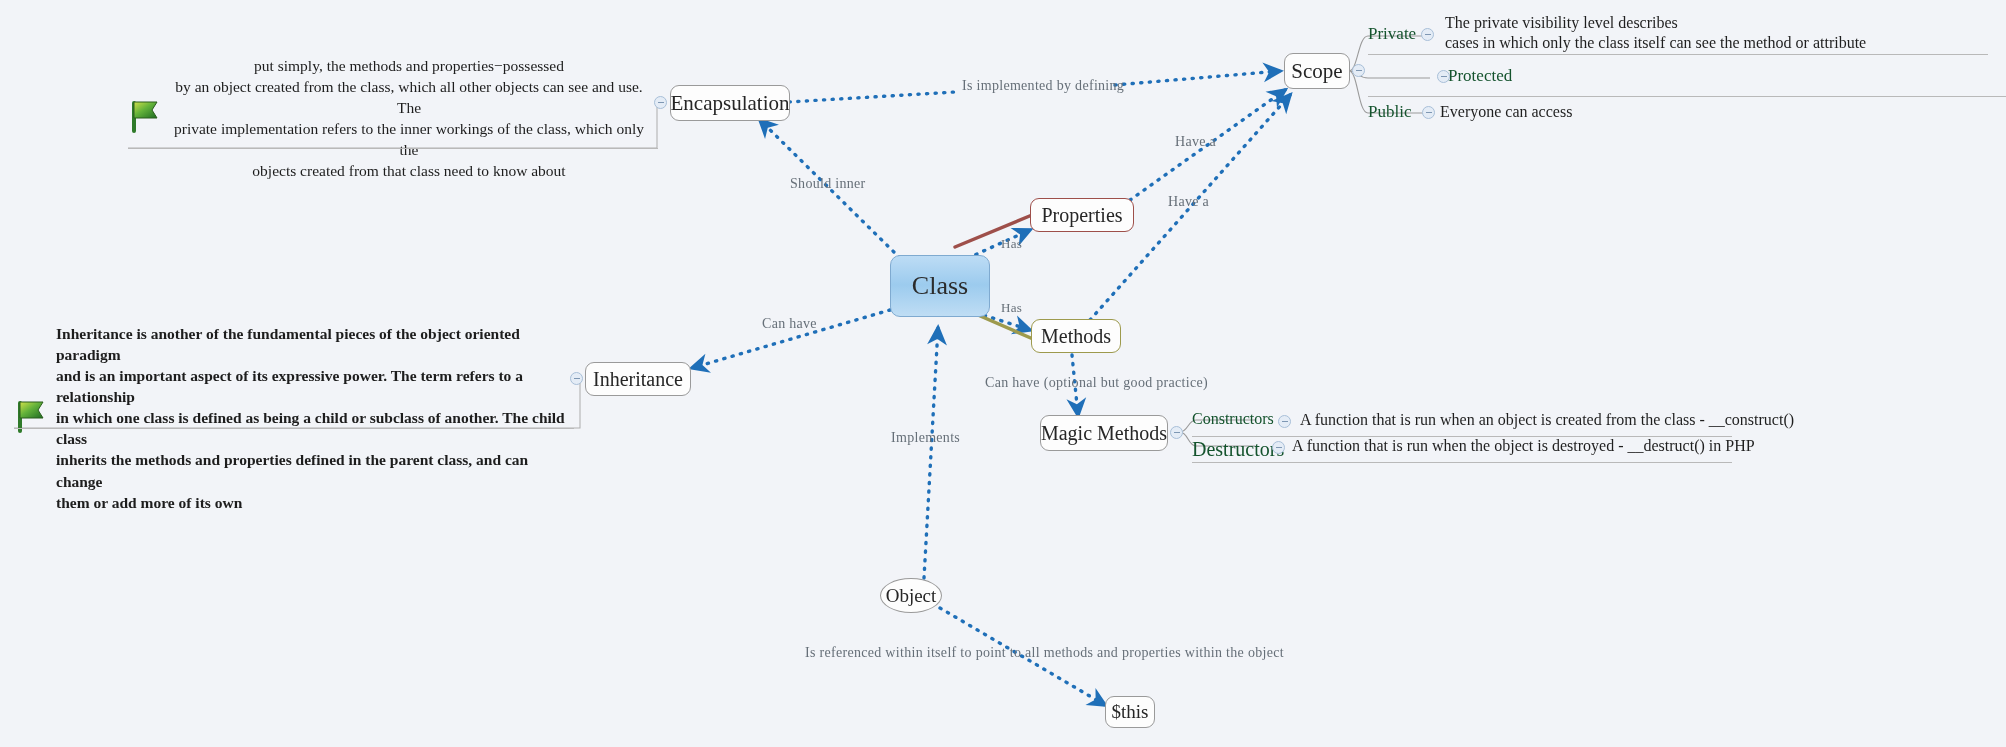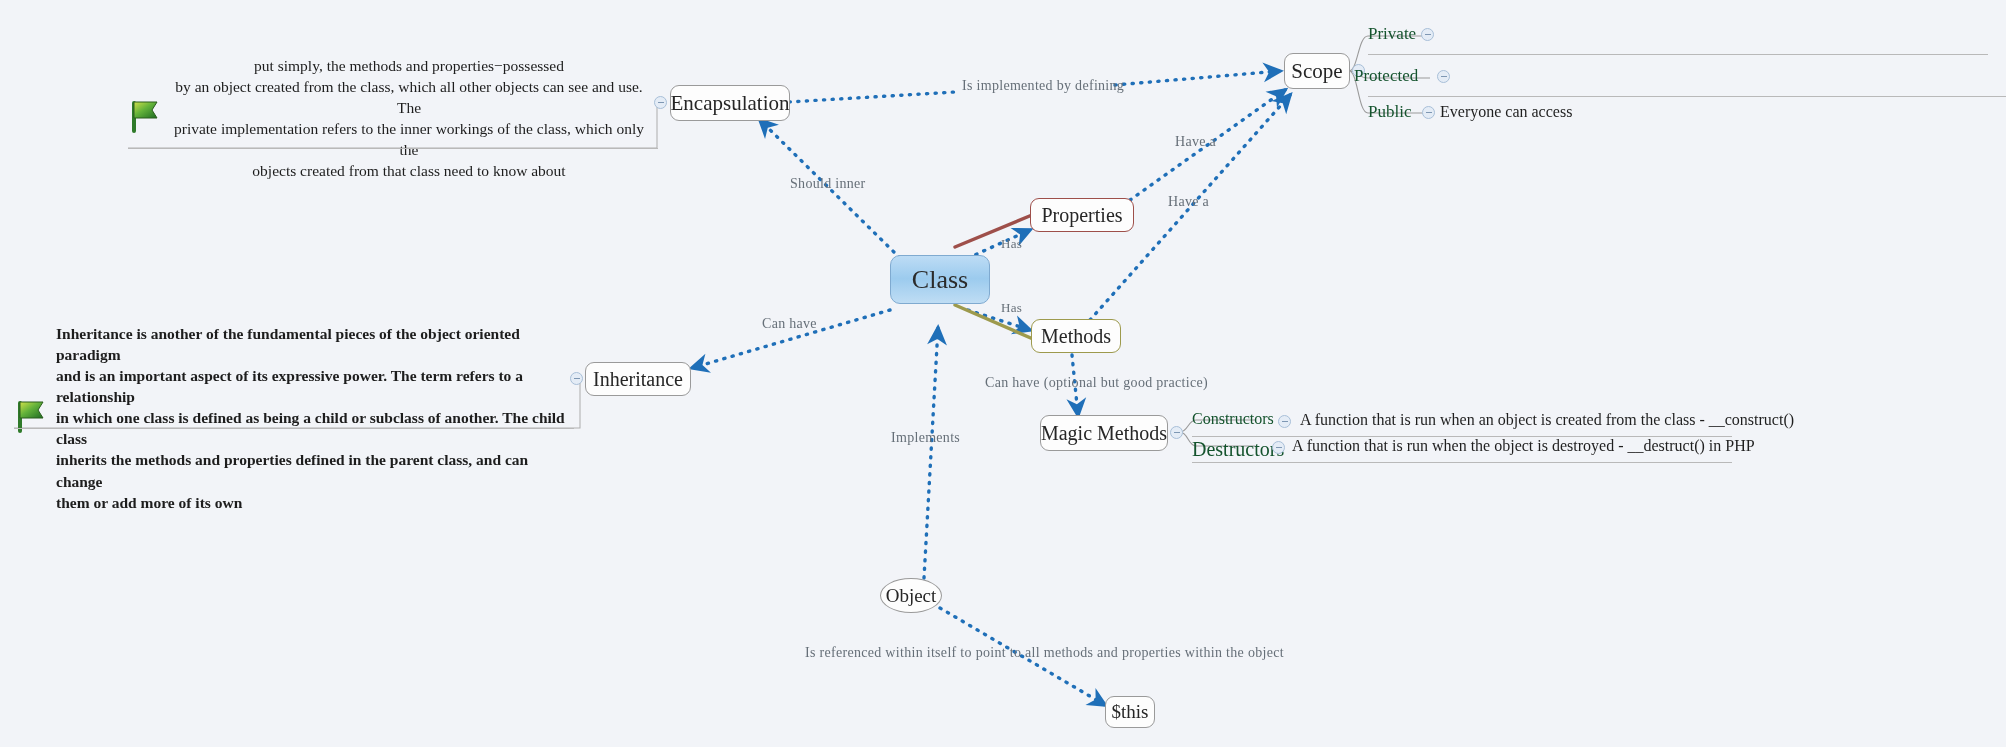--- a/index.html
+++ b/index.html
@@ -156,21 +156,21 @@
       <path d="M 1349,71 C 1358,71 1358,36 1368,36 L 1430,36 M 1349,71 C 1358,71 1358,78 1368,78 L 1430,78 M 1349,71 C 1358,71 1358,113 1368,113 L 1430,113"></path>
       <path d="M 1180,432 C 1188,432 1188,420 1196,420 L 1255,420 M 1180,432 C 1188,432 1188,446 1196,446 L 1255,446"></path>
     </g>
 
     <g stroke="#b0b0b0" stroke-width="1.05" fill="none">
       <path d="M 657,101 L 657,148 L 128,148"></path>
       <path d="M 580,377 L 580,428 L 14,428"></path>
     </g>
   </svg>
 
-  <div class="node node-class" style="left:890px; top:255px; width:100px; height:49px; font-size:26px;">
+  <div class="node node-class" style="left:890px; top:255px; width:100px; height:62px; font-size:26px;">
     <span>Class</span>
   </div>
 
   <div class="node" style="left:670px; top:85px; width:120px; height:36px; font-size:21px;">
     <span>Encapsulation</span>
   </div>
   <div class="collapse-dot" style="left:654px; top:96px;"></div>
 
   <div class="node" style="left:1284px; top:53px; width:66px; height:36px; font-size:21px;">
     <span>Scope</span>
@@ -198,23 +198,25 @@
   <div class="node ellipse" style="left:880px; top:578px; width:62px; height:35px; font-size:19px;">
     <span>Object</span>
   </div>
 
   <div class="node" style="left:1105px; top:696px; width:50px; height:32px; font-size:19px;">
     <span>$this</span>
   </div>
 
   <div class="plain-label" style="left:1368px; top:24px; font-size:17px;">Private</div>
   <div class="collapse-dot" style="left:1421px; top:28px;"></div>
+  <div class="desc-text" style="left:1445px; top:13px; font-size:16px; white-space:pre-line;">The private visibility level describes
+cases in which only the class itself can see the method or attribute</div>
   <div class="hr-line" style="left:1368px; top:54px; width:620px;"></div>
 
-  <div class="plain-label" style="left:1354px; top:66px; font-size:17px;">Protected</div>
+  <div class="plain-label" style="left:1448px; top:66px; font-size:17px;">Protected</div>
   <div class="collapse-dot" style="left:1437px; top:70px;"></div>
   <div class="hr-line" style="left:1368px; top:96px; width:638px;"></div>
 
   <div class="plain-label" style="left:1368px; top:102px; font-size:17px;">Public</div>
   <div class="collapse-dot" style="left:1422px; top:106px;"></div>
   <div class="desc-text" style="left:1440px; top:102px; font-size:16px;">Everyone can access</div>
 
   <div class="plain-label" style="left:1192px; top:410px; font-size:16px;">Constructors</div>
   <div class="collapse-dot" style="left:1278px; top:415px;"></div>
   <div class="desc-text" style="left:1300px; top:410px; font-size:16px;">A function that is run when an object is created from the class - __construct()</div>

